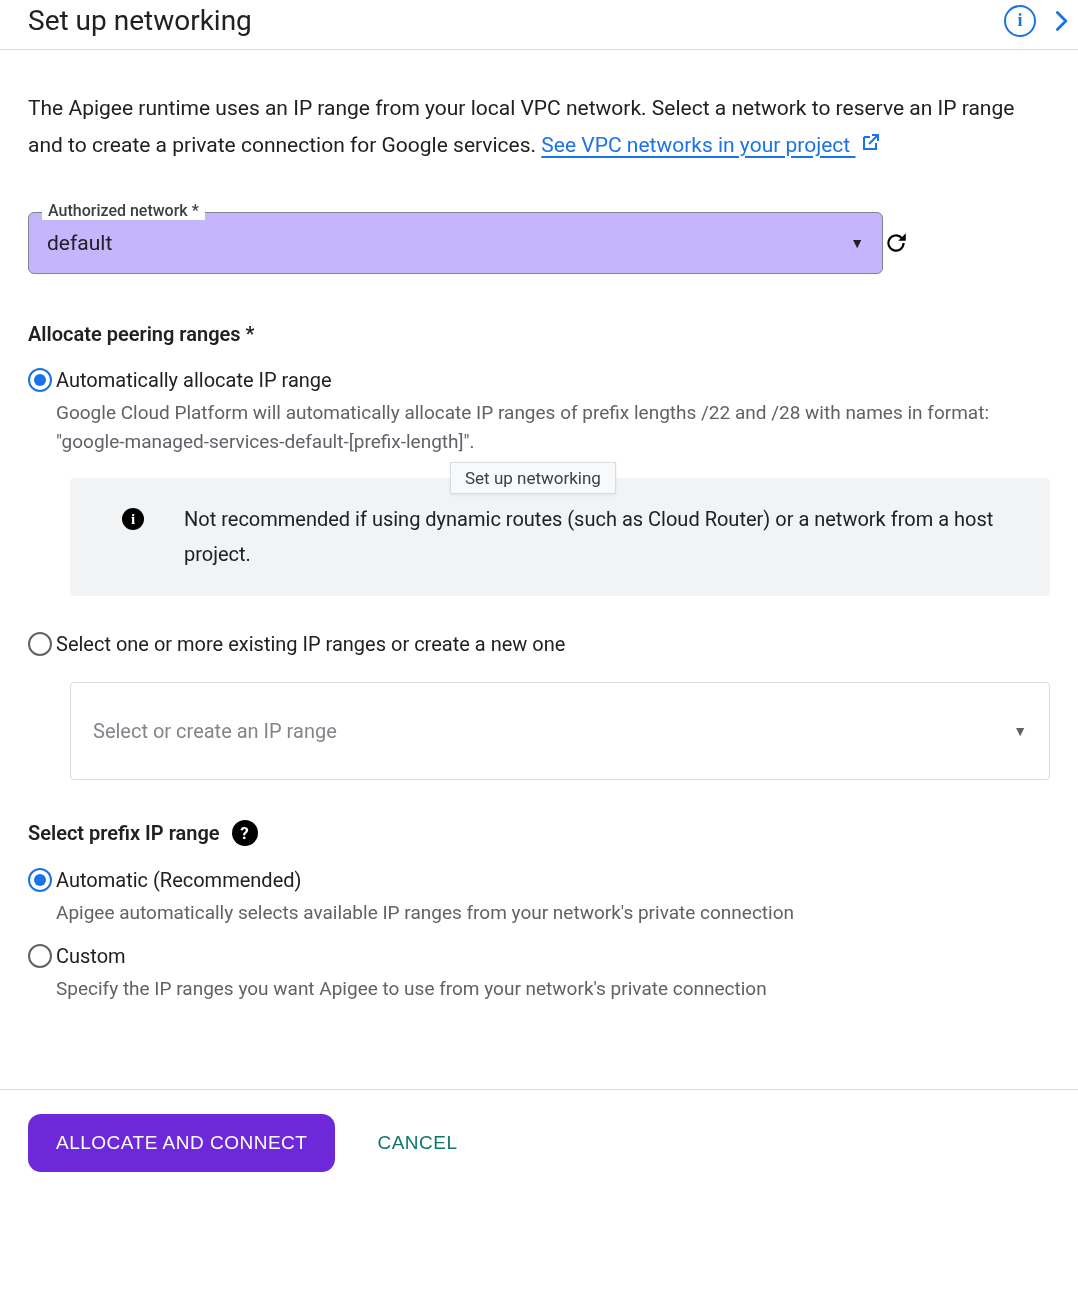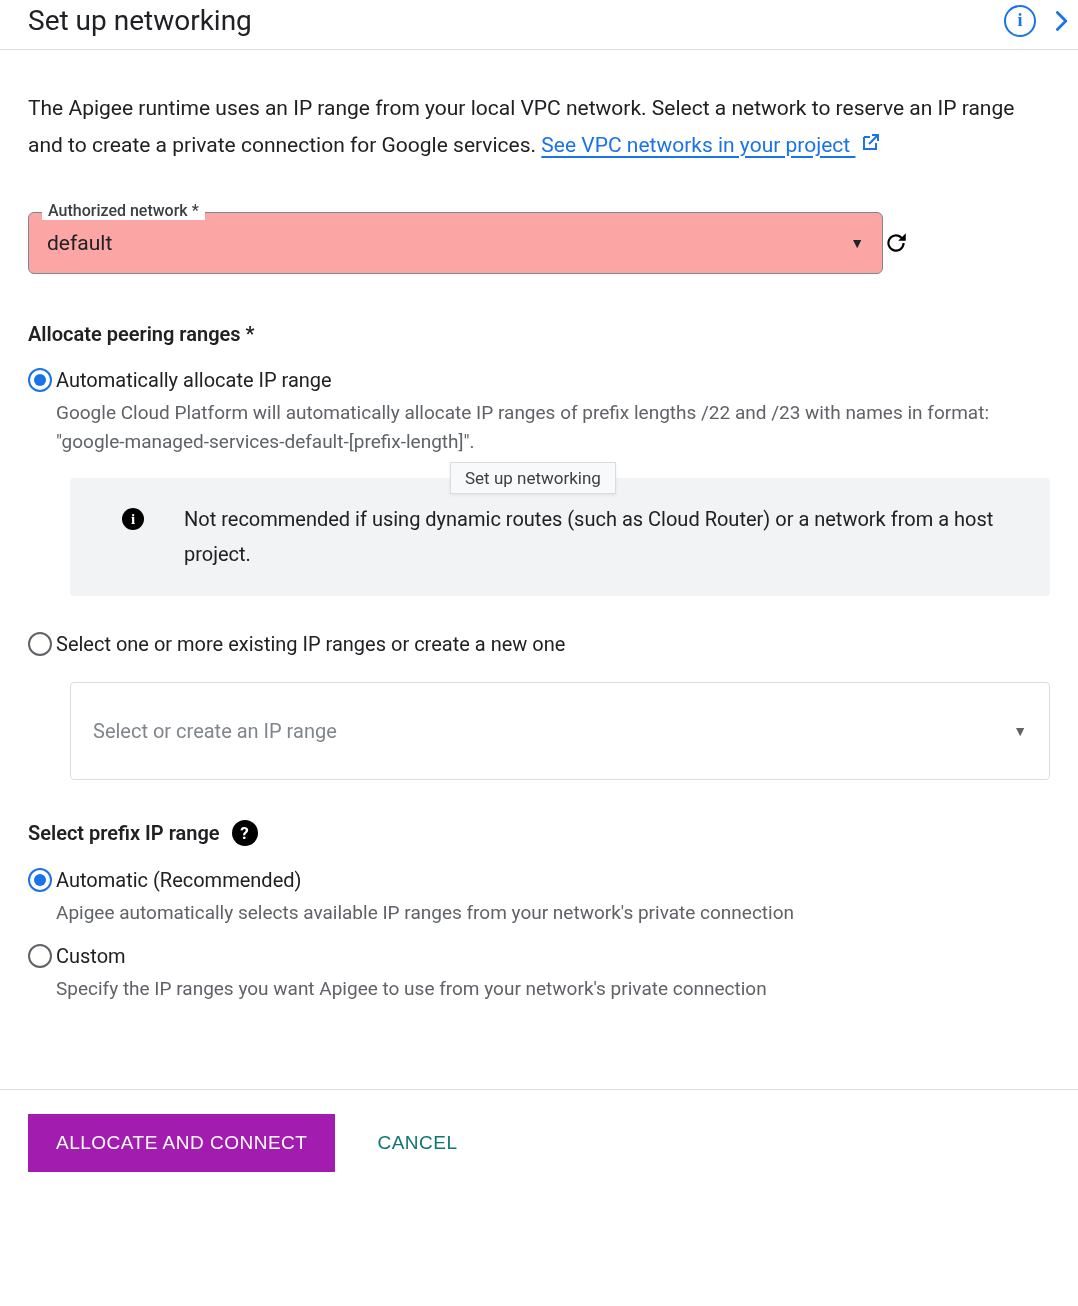--- a/index.html
+++ b/index.html
@@ -92,21 +92,21 @@
     .select-box {
       width: 100%;
       border: 1px solid #80868b;
       border-radius: 6px;
       padding: 18px 18px;
       font-size: 21px;
       display: flex;
       align-items: center;
       justify-content: space-between;
       cursor: pointer;
-      background: #fca5a5;
+      background: #c4b5fd;
     }
     .dropdown-arrow {
       font-size: 14px;
       color: #202124;
     }
     .refresh-icon {
       font-size: 26px;
       cursor: pointer;
       color: #000;
     }
@@ -236,24 +236,24 @@
     .inner-select .dropdown-arrow { color: #5f6368; }
     .footer {
       border-top: 1px solid #dadce0;
       padding: 24px 28px;
       display: flex;
       align-items: center;
       gap: 42px;
       margin-top: 50px;
     }
     .btn-primary {
-      background: #a21caf;
+      background: #6d28d9;
       color: #fff;
       border: none;
-      border-radius: 0;
+      border-radius: 13px;
       padding: 18px 28px;
       font-size: 19px;
       font-weight: 500;
       letter-spacing: 0.5px;
       cursor: pointer;
       text-align: right;
     }
     .btn-flat {
       background: none;
       border: none;
@@ -304,21 +304,21 @@
   </div>
 
   <div class="section-title">Allocate peering ranges *</div>
 
   <div class="radio-item">
     <div class="radio-outer">
       <div class="radio-inner"></div>
     </div>
     <div class="radio-content">
       <div class="radio-label">Automatically allocate IP range</div>
-      <div class="radio-desc">Google Cloud Platform will automatically allocate IP ranges of prefix lengths /22 and /23 with names in format: "google-managed-services-default-[prefix-length]".</div>
+      <div class="radio-desc">Google Cloud Platform will automatically allocate IP ranges of prefix lengths /22 and /28 with names in format: "google-managed-services-default-[prefix-length]".</div>
     </div>
   </div>
 
   <div class="callout">
     <div class="tooltip-box">Set up networking</div>
     <div class="callout-icon">i</div>
     <div class="callout-text">Not recommended if using dynamic routes (such as Cloud Router) or a network from a host project.</div>
   </div>
 
   <div class="radio-item radio-section-gap">

